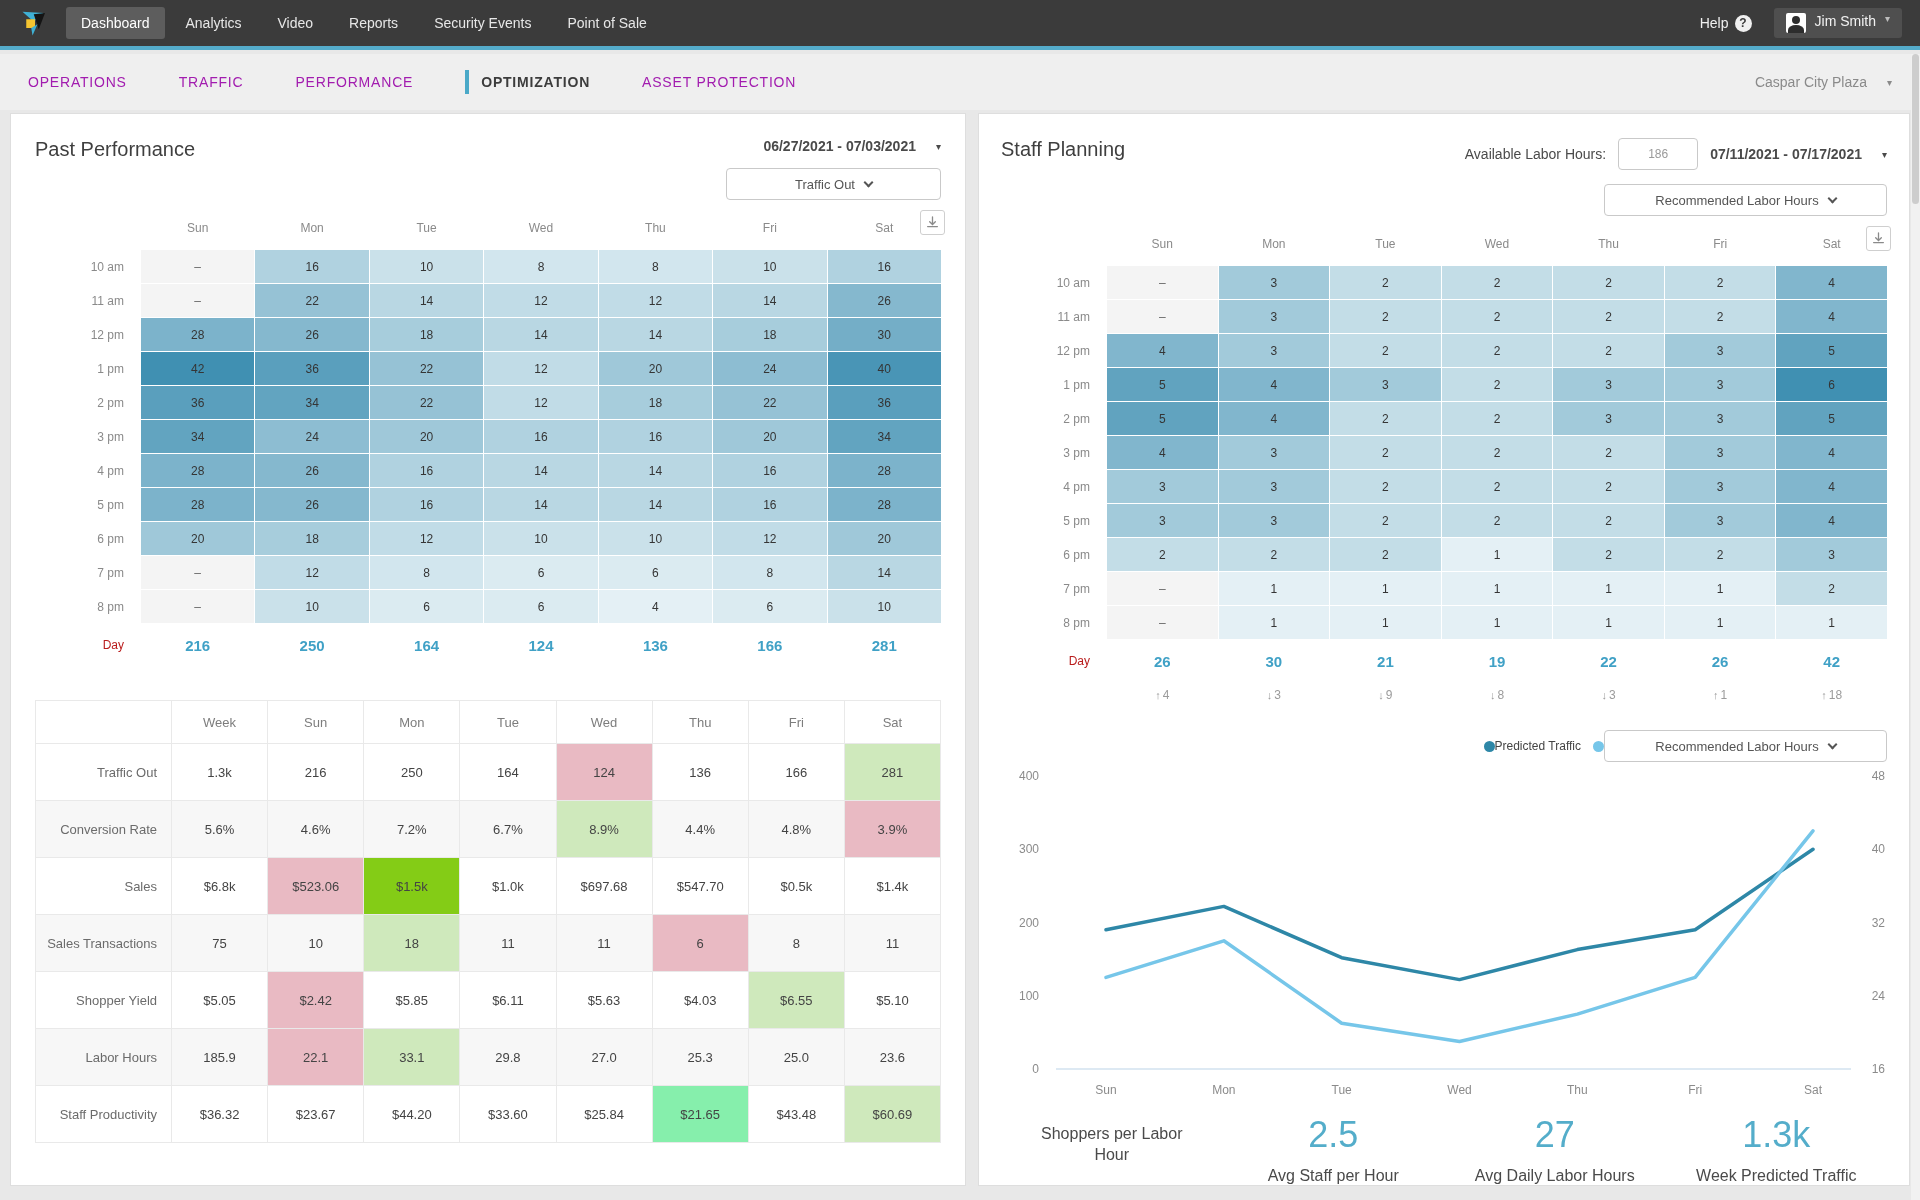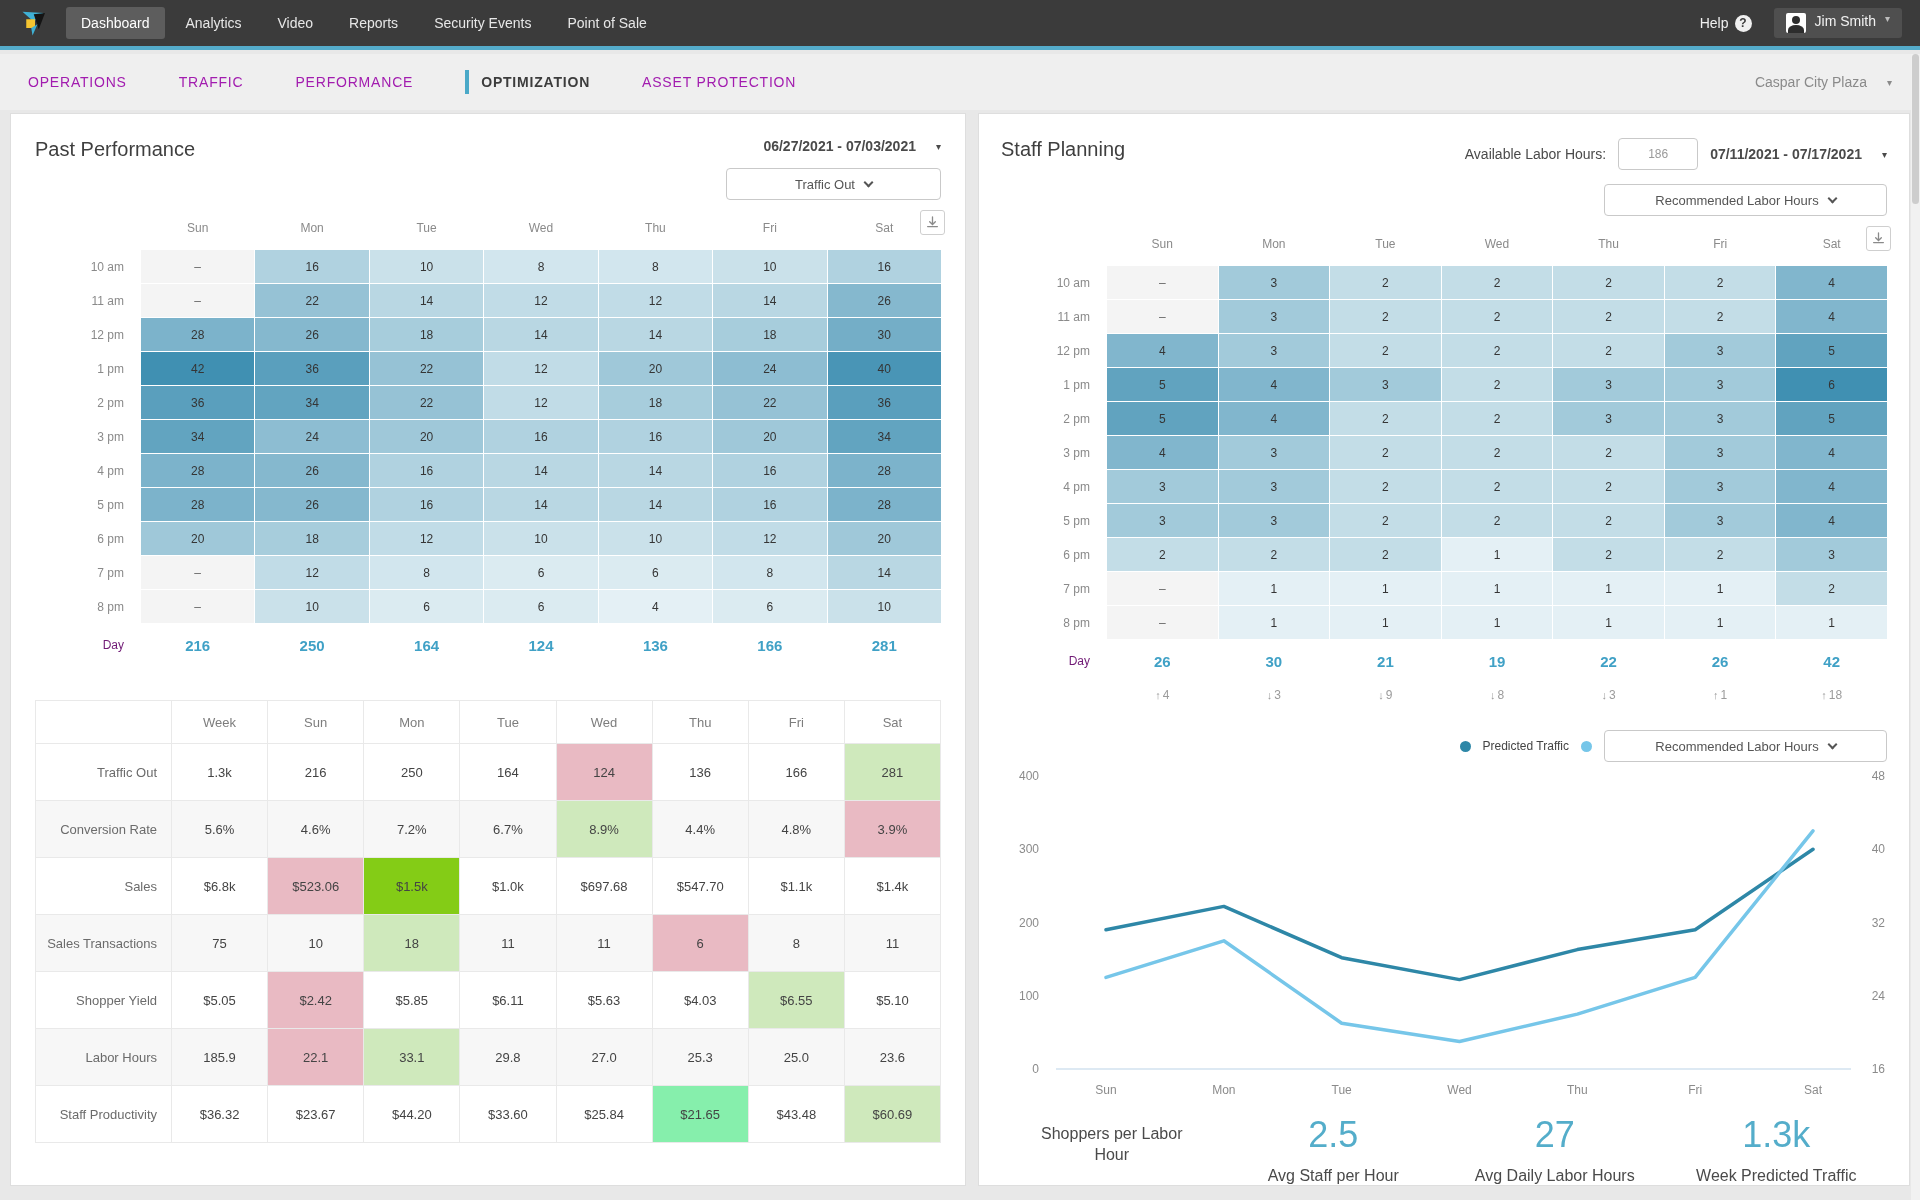--- a/index.html
+++ b/index.html
@@ -47,35 +47,35 @@
 
   
   .hm-wrap { position:relative; margin-top:16px; }
   .export-btn { position:absolute; right:-4px; top:-6px; width:25px; height:25px; border:1px solid #cfcfcf; border-radius:3px; background:#fff; display:flex; align-items:center; justify-content:center; cursor:pointer; }
   .hm { display:grid; gap:1px; background:#ffffff; }
   .hm > div { height:33px; display:flex; align-items:center; justify-content:center; font-size:12px; color:#353535; }
   .hm .hm-dayhdr { height:24px; color:#8a8a8a; }
   .hm .hm-time { justify-content:flex-end; padding-right:16px; color:#8a8a8a; background:#fff !important; }
   .hm .hm-corner, .hm .hm-blank { background:#fff !important; }
   .hm .hm-total { height:42px; font-size:15px; font-weight:700; color:#40a1c6; background:#fff !important; }
-  .hm .hm-daylab { height:42px; justify-content:flex-end; padding-right:16px; color:#701a75; background:#fff !important; }
+  .hm .hm-daylab { height:42px; justify-content:flex-end; padding-right:16px; color:#b91c1c; background:#fff !important; }
   .hm .hm-delta { height:24px; color:#9b9b9b; background:#fff !important; gap:2px; }
   .hm .hm-delta .arr { font-size:11px; }
 
   
   .mt { display:grid; grid-template-columns:135px repeat(8,1fr); gap:1px; background:#e9e9e9; border:1px solid #e9e9e9; margin-top:34px; }
   .mt > div { background:#fff; display:flex; align-items:center; justify-content:center; font-size:13px; color:#444; }
   .mt .mt-h { height:42px; color:#7d7d7d; }
   .mt .mt-cell { height:56px; }
   .mt .mt-label { justify-content:flex-end; padding-right:14px; color:#6b6b6b; }
   .mt .stripe { background:#f7f7f7; }
 
   
   .legend-row { display:flex; align-items:center; justify-content:flex-end; gap:12px; margin-top:14px; }
-  .legend-item { display:flex; align-items:center; gap:12px; font-size:12px; color:#444; }
+  .legend-item { display:flex; align-items:center; gap:0; font-size:12px; color:#444; }
   .dot { width:11px; height:11px; border-radius:50%; }
   .chart-box { margin-top:2px; }
 
   
   .stats-row { display:flex; margin-top:6px; }
   .stat { flex:1; text-align:center; }
   .stat-value { font-size:36px; color:#54adca; }
   .stat-label { font-size:16px; color:#4a4a4a; margin-top:10px; line-height:1.3; padding:0 30px; }
 
   
@@ -284,21 +284,21 @@
       <div class="mt-cell stripe">4.4%</div>
       <div class="mt-cell stripe">4.8%</div>
       <div class="mt-cell stripe" style="background: rgb(233, 186, 195);">3.9%</div>
       <div class="mt-cell mt-label">Sales</div>
       <div class="mt-cell">$6.8k</div>
       <div class="mt-cell" style="background: rgb(233, 186, 195);">$523.06</div>
       <div class="mt-cell" style="background: #84cc16;">$1.5k</div>
       <div class="mt-cell">$1.0k</div>
       <div class="mt-cell">$697.68</div>
       <div class="mt-cell">$547.70</div>
-      <div class="mt-cell">$1.1k</div>
+      <div class="mt-cell">$0.5k</div>
       <div class="mt-cell">$1.4k</div>
       <div class="mt-cell mt-label stripe">Sales Transactions</div>
       <div class="mt-cell stripe">75</div>
       <div class="mt-cell stripe">10</div>
       <div class="mt-cell stripe" style="background: rgb(207, 233, 188);">18</div>
       <div class="mt-cell stripe">11</div>
       <div class="mt-cell stripe">11</div>
       <div class="mt-cell stripe" style="background: rgb(233, 186, 195);">6</div>
       <div class="mt-cell stripe">8</div>
       <div class="mt-cell stripe">11</div>

